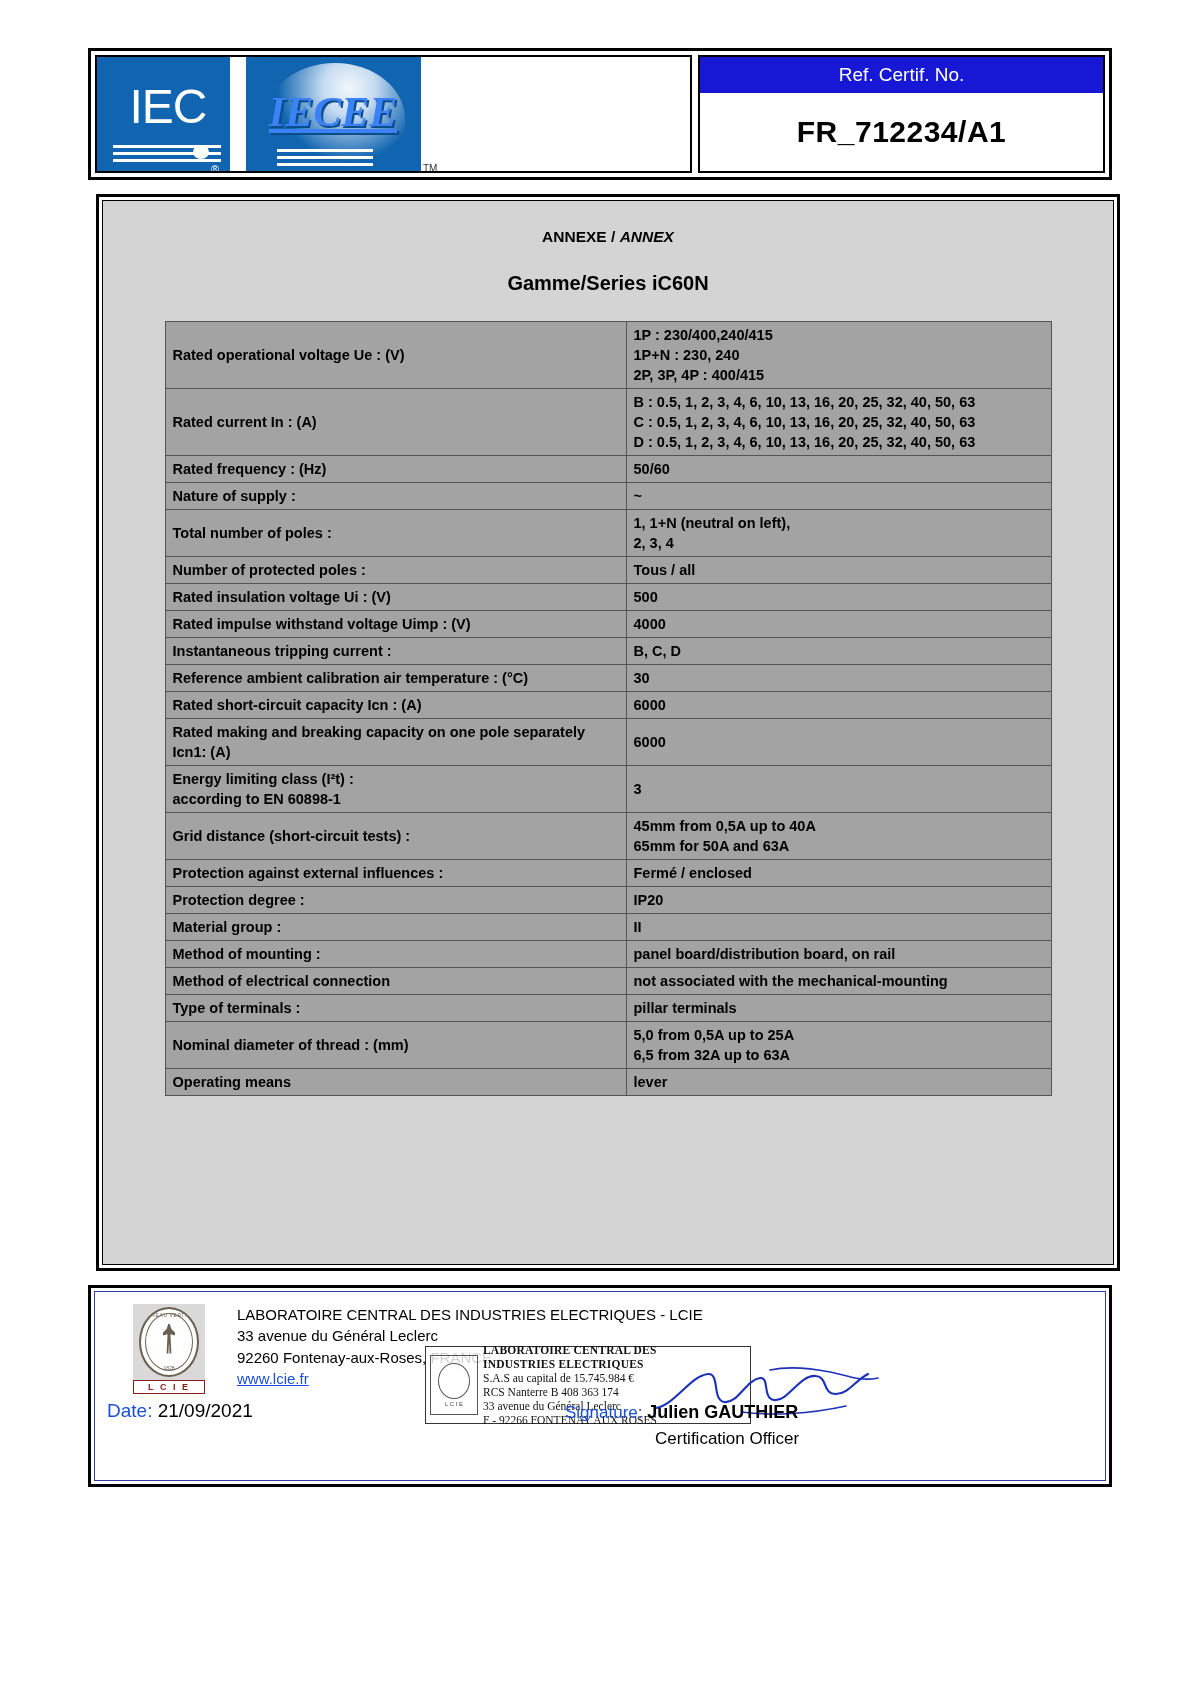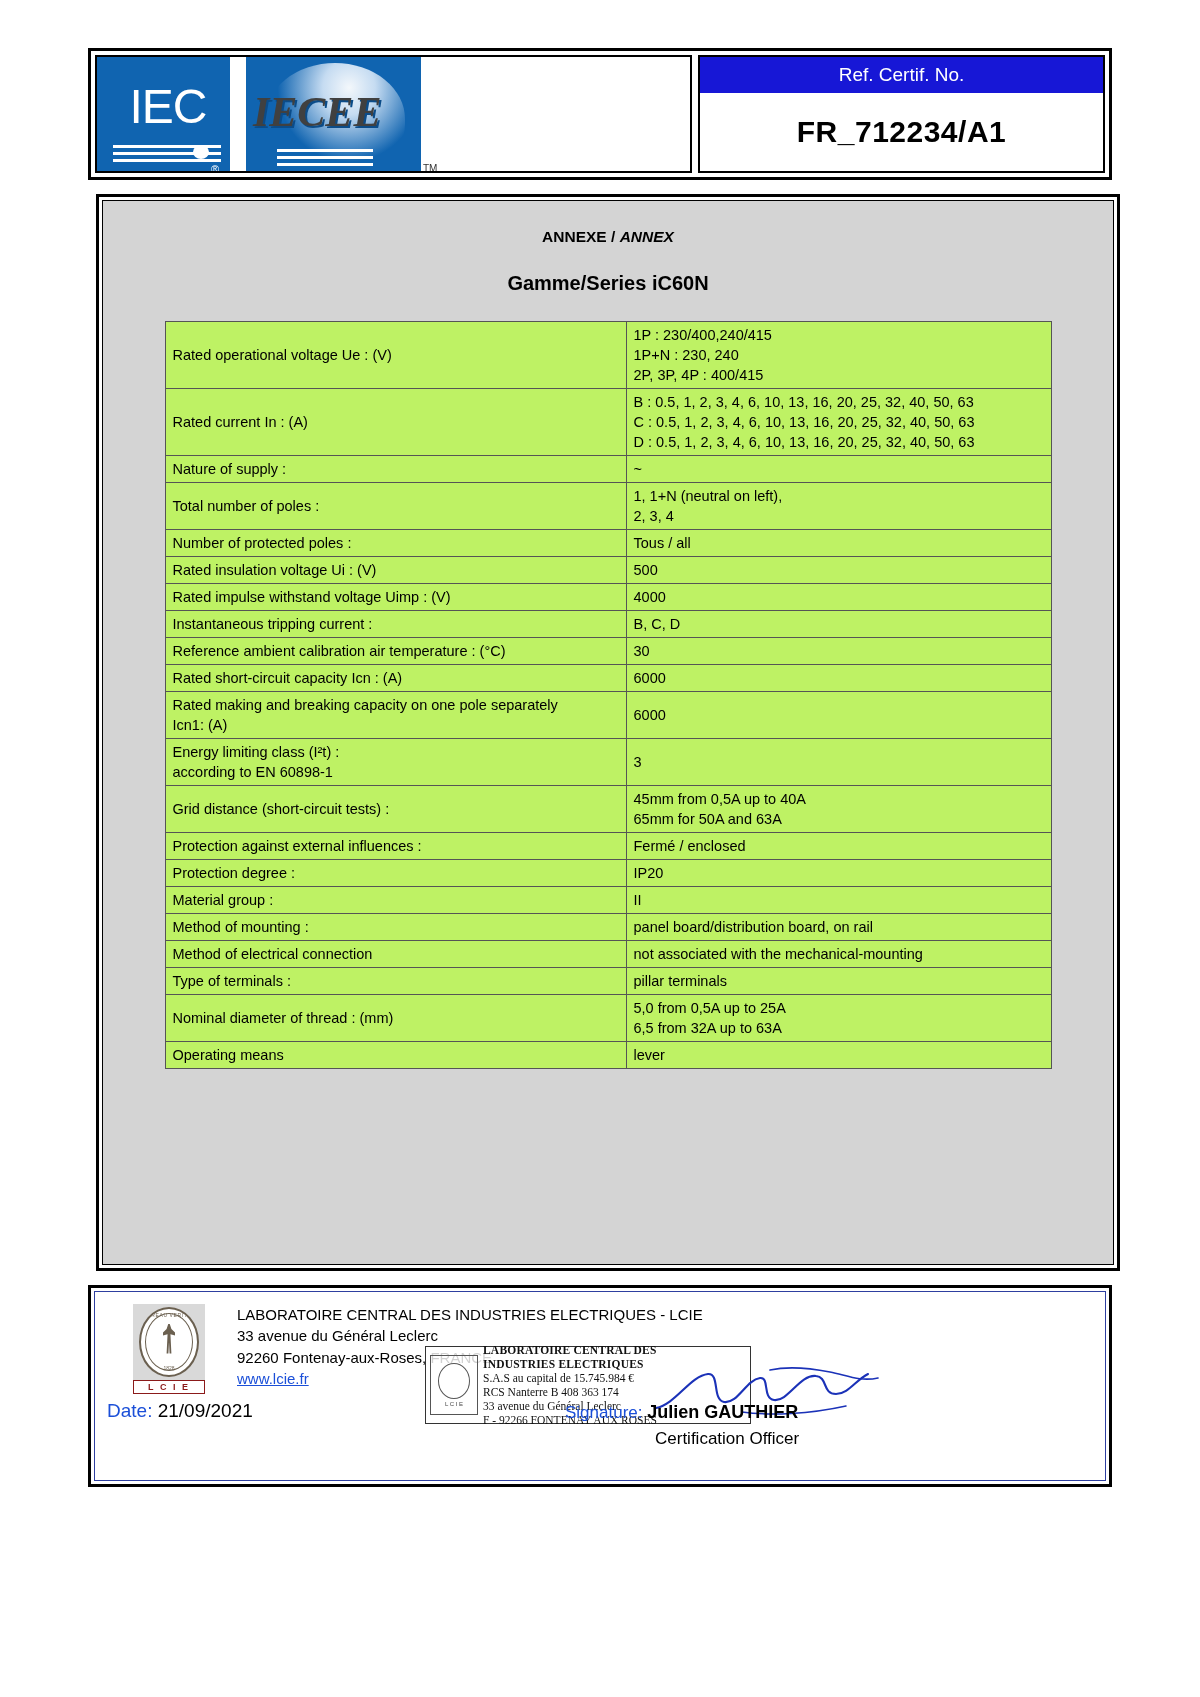--- a/index.html
+++ b/index.html
@@ -101,29 +101,30 @@
     height: 112px;
     background: radial-gradient(ellipse at 60% 22%, #ffffff 0%, #cfe2f5 22%, #1064b0 60%);
     border-radius: 50% 50% 45% 45%;
     opacity: .95;
   }
   .iecee-word {
     position: absolute;
     left: 156px;
     top: 34px;
     width: 160px;
-    text-align: left;
-    color: #404040;
+    text-align: center;
+    color: #3b82f6;
     font-family: "Liberation Serif", serif;
     font-style: italic;
     font-weight: bold;
     font-size: 42px;
     letter-spacing: 0px;
     line-height: 1;
     text-shadow: 2px 2px 0 #0b4c89;
+    text-decoration: underline;
   }
   .iecee-lines {
     position: absolute;
     left: 180px;
     top: 92px;
     width: 96px;
   }
   .iecee-lines i {
     display: block;
     height: 3px;
@@ -205,21 +206,22 @@
     margin: 26px auto 0 auto;
     width: 860px;
     table-layout: fixed;
   }
   table.spec td {
     border: 1px solid #555;
     font-size: 14.5px;
     line-height: 1.38;
     padding: 3px 5px 3px 7px;
     vertical-align: middle;
-    background: #bef264;
+    background: #a3a3a3;
+    font-weight: bold;
   }
   td.k { width: 448px; }
   td.v { width: 412px; }
   .ml { white-space: pre-line; }
 
   
   .footer-frame {
     position: absolute;
     left: 88px;
     top: 1285px;
@@ -432,20 +434,24 @@
             <td class="k ml">Rated operational voltage Ue : (V)</td>
             <td class="v ml">1P : 230/400,240/415
 1P+N : 230, 240
 2P, 3P, 4P : 400/415</td>
           </tr>
           <tr>
             <td class="k ml">Rated current In : (A)</td>
             <td class="v ml">B : 0.5, 1, 2, 3, 4, 6, 10, 13, 16, 20, 25, 32, 40, 50, 63
 C : 0.5, 1, 2, 3, 4, 6, 10, 13, 16, 20, 25, 32, 40, 50, 63
 D : 0.5, 1, 2, 3, 4, 6, 10, 13, 16, 20, 25, 32, 40, 50, 63</td>
+          </tr>
+          <tr>
+            <td class="k ml">Rated frequency    : (Hz)</td>
+            <td class="v ml">50/60</td>
           </tr>
           <tr>
             <td class="k ml">Nature of supply   :</td>
             <td class="v ml">~</td>
           </tr>
           <tr>
             <td class="k ml">Total number of poles :</td>
             <td class="v ml">1, 1+N (neutral on left),
 2, 3, 4</td>
           </tr>

